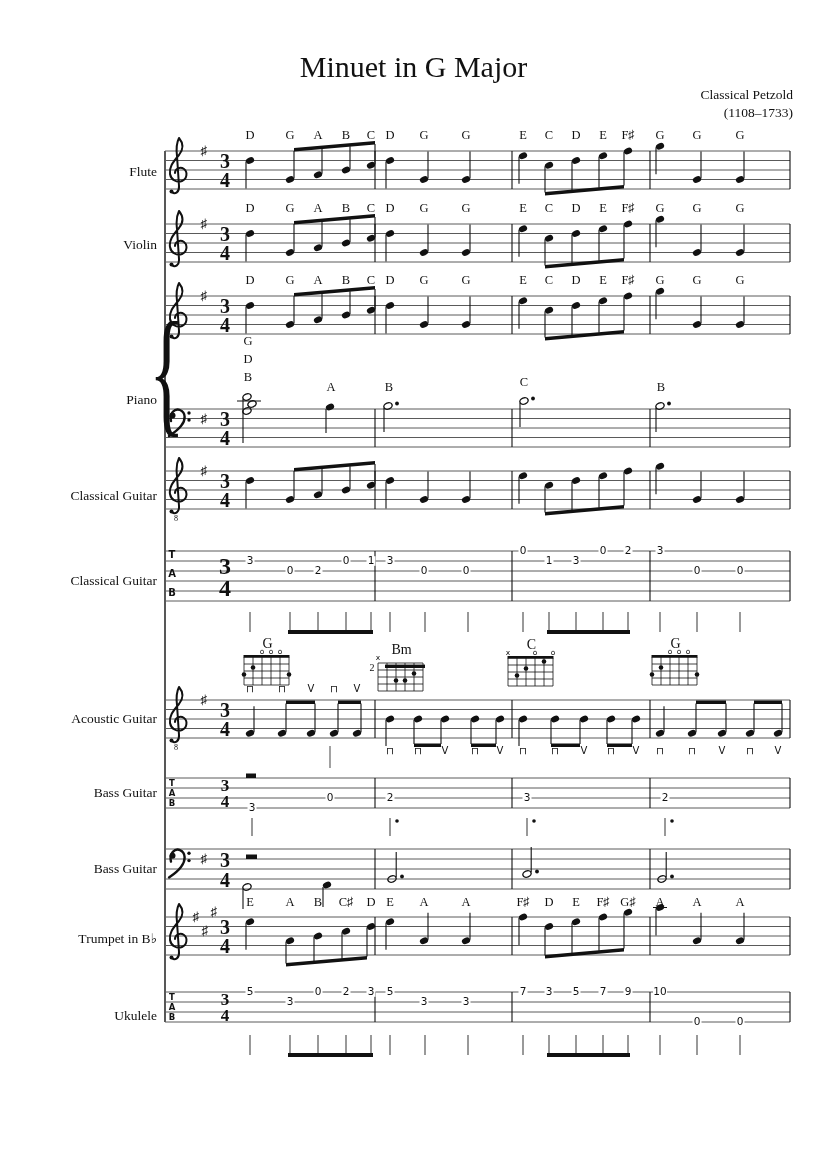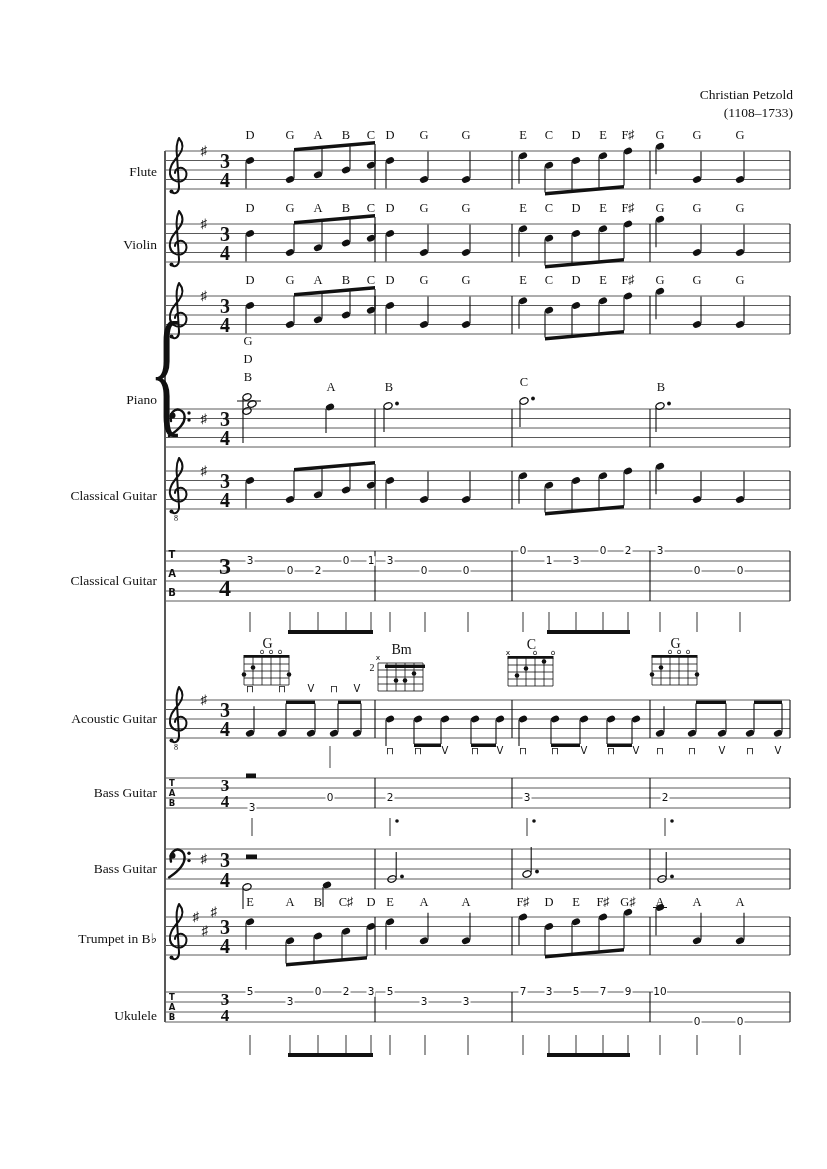--- a/index.html
+++ b/index.html
@@ -716,18 +716,19 @@
       <text x="157" y="248.5" font-size="13.5" text-anchor="end" fill="#111111" font-family="&quot;Liberation Serif&quot;,&quot;DejaVu Serif&quot;,serif" font-weight="normal">Violin</text>
       <text x="157" y="403.5" font-size="13.5" text-anchor="end" fill="#111111" font-family="&quot;Liberation Serif&quot;,&quot;DejaVu Serif&quot;,serif" font-weight="normal">Piano</text>
       <text x="157" y="499.5" font-size="13.5" text-anchor="end" fill="#111111" font-family="&quot;Liberation Serif&quot;,&quot;DejaVu Serif&quot;,serif" font-weight="normal">Classical Guitar</text>
       <text x="157" y="584.5" font-size="13.5" text-anchor="end" fill="#111111" font-family="&quot;Liberation Serif&quot;,&quot;DejaVu Serif&quot;,serif" font-weight="normal">Classical Guitar</text>
       <text x="157" y="722.5" font-size="13.5" text-anchor="end" fill="#111111" font-family="&quot;Liberation Serif&quot;,&quot;DejaVu Serif&quot;,serif" font-weight="normal">Acoustic Guitar</text>
       <text x="157" y="796.5" font-size="13.5" text-anchor="end" fill="#111111" font-family="&quot;Liberation Serif&quot;,&quot;DejaVu Serif&quot;,serif" font-weight="normal">Bass Guitar</text>
       <text x="157" y="872.5" font-size="13.5" text-anchor="end" fill="#111111" font-family="&quot;Liberation Serif&quot;,&quot;DejaVu Serif&quot;,serif" font-weight="normal">Bass Guitar</text>
       <text x="157" y="942.5" font-size="13.5" text-anchor="end" fill="#111111" font-family="&quot;Liberation Serif&quot;,&quot;DejaVu Serif&quot;,serif" font-weight="normal">Trumpet in B♭</text>
       <text x="157" y="1019.5" font-size="13.5" text-anchor="end" fill="#111111" font-family="&quot;Liberation Serif&quot;,&quot;DejaVu Serif&quot;,serif" font-weight="normal">Ukulele</text>
     </svg>
+  <div id="title">Minuet in G Major</div>
   <div id="composer-block">
-    <div>Christian Petzold</div>
+    <div>Classical Petzold</div>
     <div>(1108–1733)</div>
   </div>
   <div id="brace">{</div>
 </div>
 
 </body></html>

